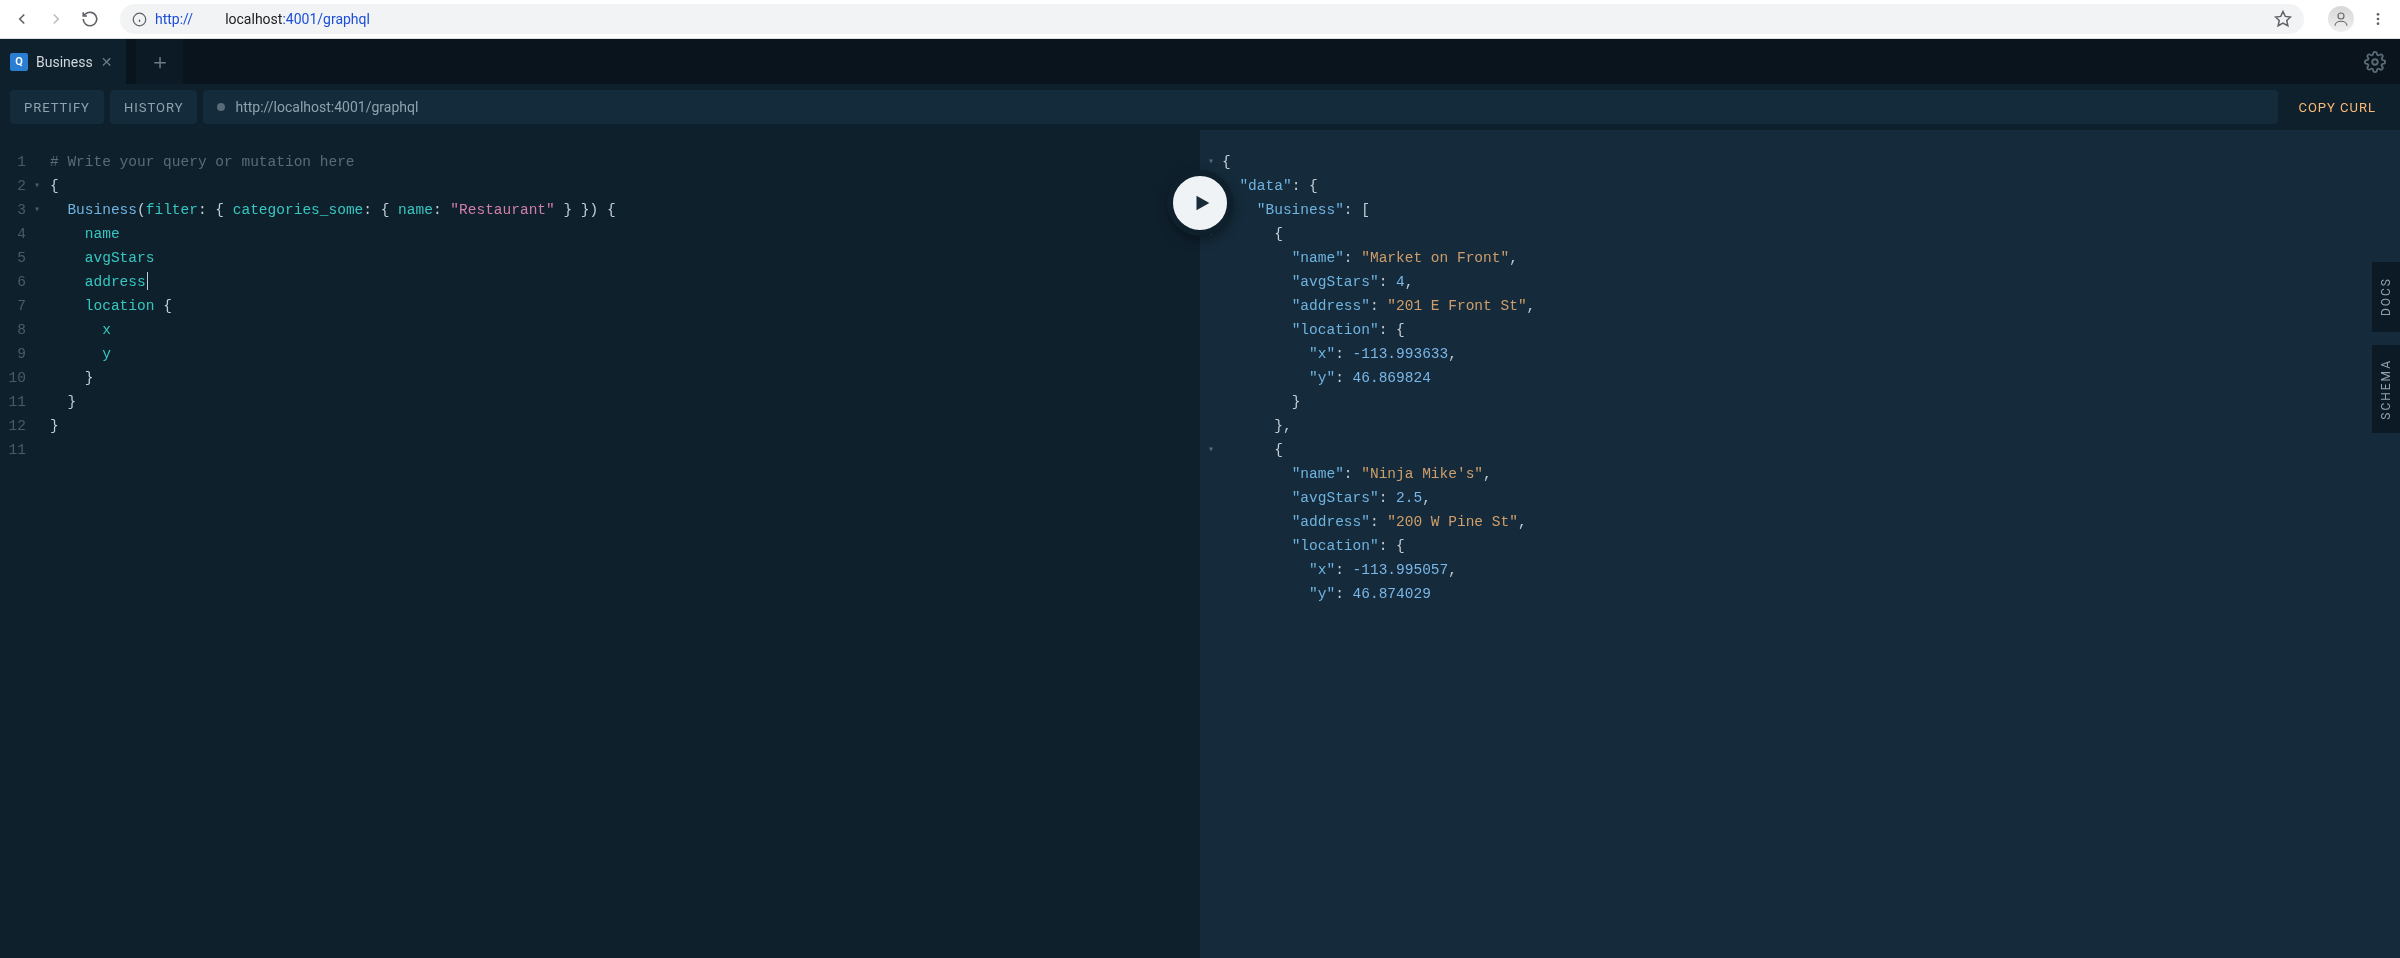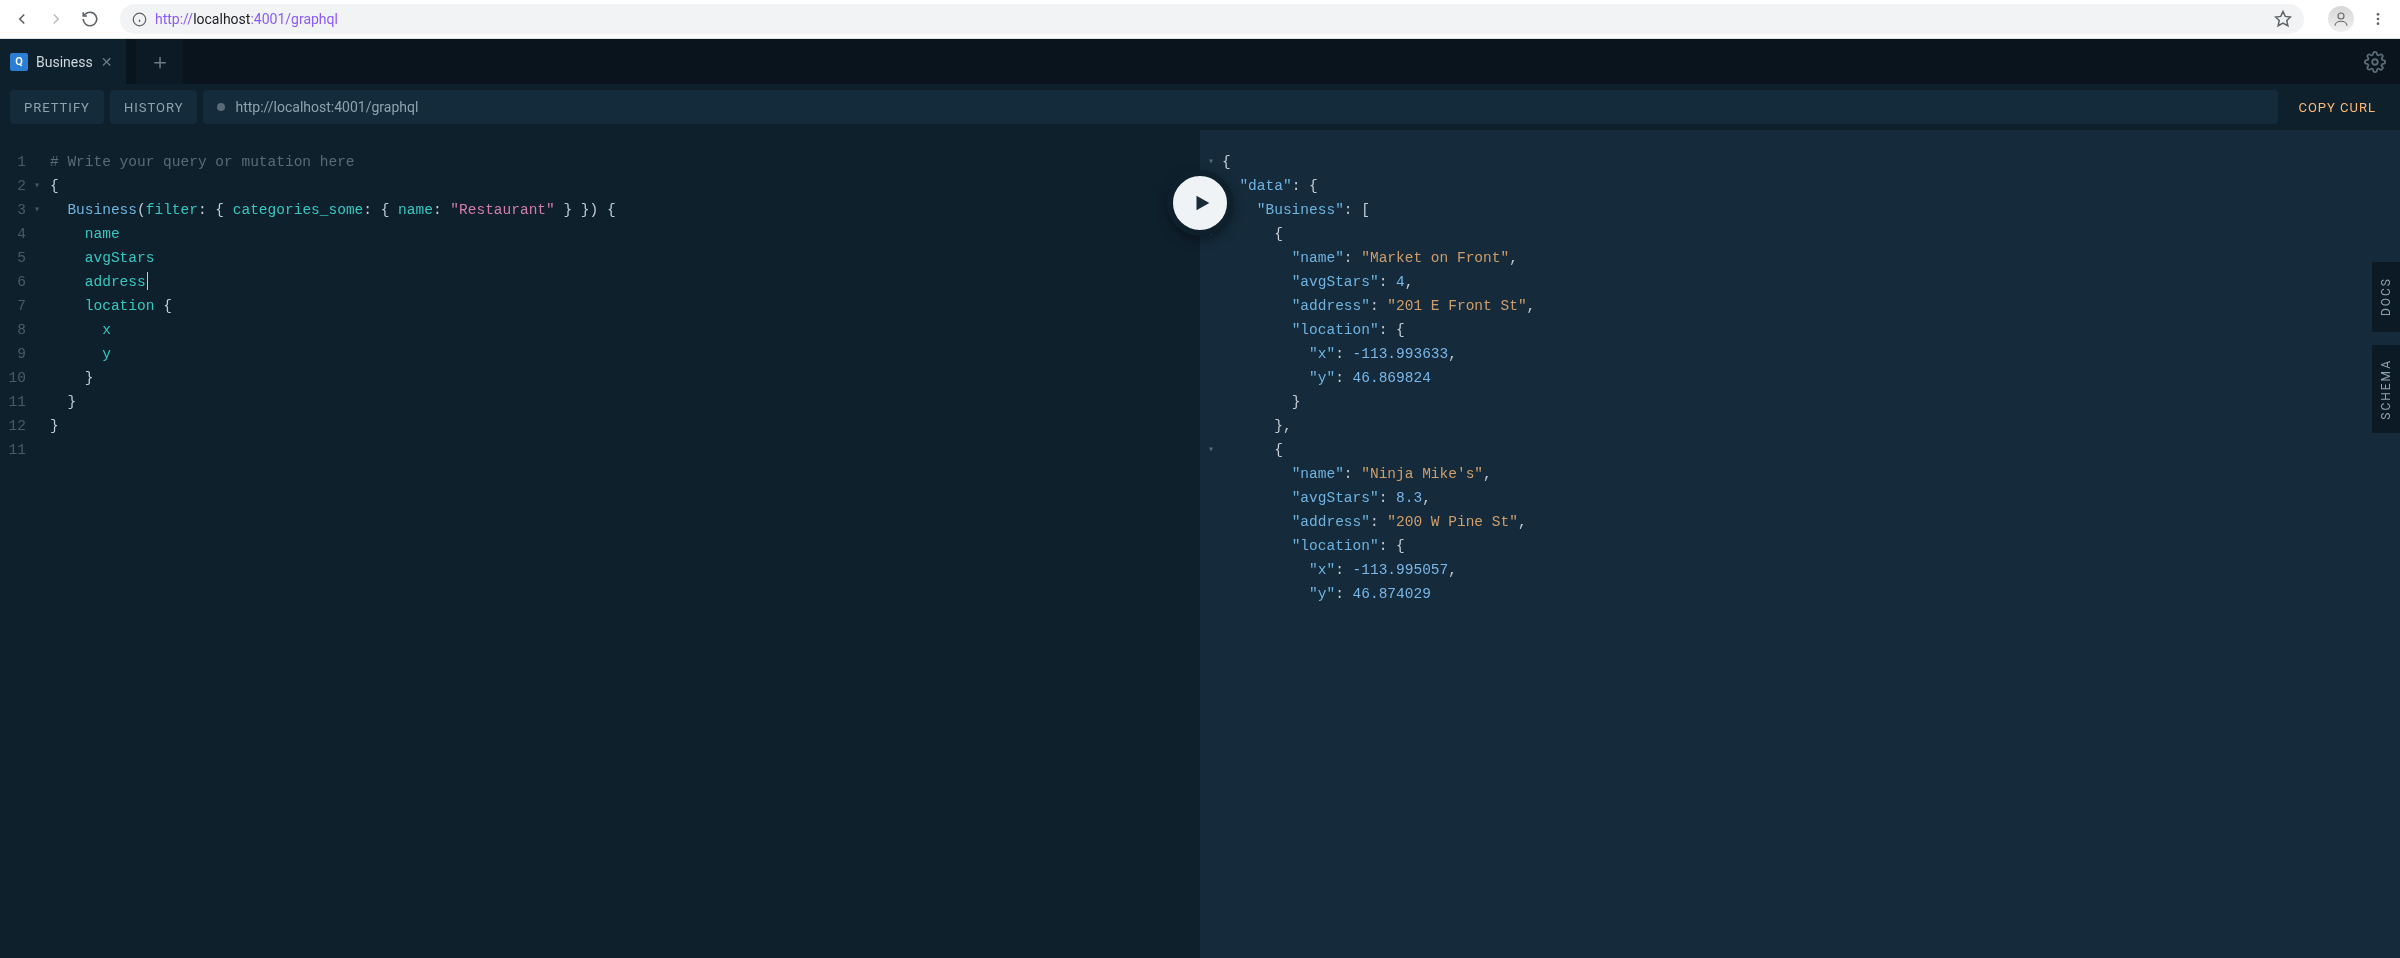--- a/index.html
+++ b/index.html
@@ -30,22 +30,22 @@
     background: #f1f3f4;
     border-radius: 15px;
     display: flex;
     align-items: center;
     padding: 0 12px;
     gap: 8px;
     font-size: 14px;
     color: #202124;
     margin: 0 10px;
   }
-  .url-host { color: #202124; }
-  .url-proto, .url-path { color: #8b5cf6; }
+  .url-host { color: #202124; margin-left: 32px; }
+  .url-proto, .url-path { color: #1d4ed8; }
   .chrome-right { display: flex; align-items: center; gap: 10px; margin-left: 8px; }
   .avatar-circ {
     width: 26px; height: 26px; border-radius: 50%;
     background: linear-gradient(#d7d7d7,#f0f0f0);
     display:flex; align-items:center; justify-content:center;
     font-size:14px; color:#333;
   }
 
   
   .playground {
@@ -378,21 +378,21 @@
         <span class="j-key">"name"</span><span class="j-punc">: </span><span class="j-str">"Market on Front"</span><span class="j-punc">,</span>
         <span class="j-key">"avgStars"</span><span class="j-punc">: </span><span class="j-num">4</span><span class="j-punc">,</span>
         <span class="j-key">"address"</span><span class="j-punc">: </span><span class="j-str">"201 E Front St"</span><span class="j-punc">,</span>
         <span class="j-key">"location"</span><span class="j-punc">: {</span>
           <span class="j-key">"x"</span><span class="j-punc">: </span><span class="j-num">-113.993633</span><span class="j-punc">,</span>
           <span class="j-key">"y"</span><span class="j-punc">: </span><span class="j-num">46.869824</span>
         <span class="j-punc">}</span>
       <span class="j-punc">},</span>
       <span class="j-punc">{</span>
         <span class="j-key">"name"</span><span class="j-punc">: </span><span class="j-str">"Ninja Mike's"</span><span class="j-punc">,</span>
-        <span class="j-key">"avgStars"</span><span class="j-punc">: </span><span class="j-num">8.3</span><span class="j-punc">,</span>
+        <span class="j-key">"avgStars"</span><span class="j-punc">: </span><span class="j-num">2.5</span><span class="j-punc">,</span>
         <span class="j-key">"address"</span><span class="j-punc">: </span><span class="j-str">"200 W Pine St"</span><span class="j-punc">,</span>
         <span class="j-key">"location"</span><span class="j-punc">: {</span>
           <span class="j-key">"x"</span><span class="j-punc">: </span><span class="j-num">-113.995057</span><span class="j-punc">,</span>
           <span class="j-key">"y"</span><span class="j-punc">: </span><span class="j-num">46.874029</span></div>
       </div>
     </div>
 
     <div class="play-btn">
       <svg width="22" height="26" viewBox="0 0 24 24" fill="#1a2b38">
           <polygon points="6 4 20 12 6 20 6 4"></polygon>

